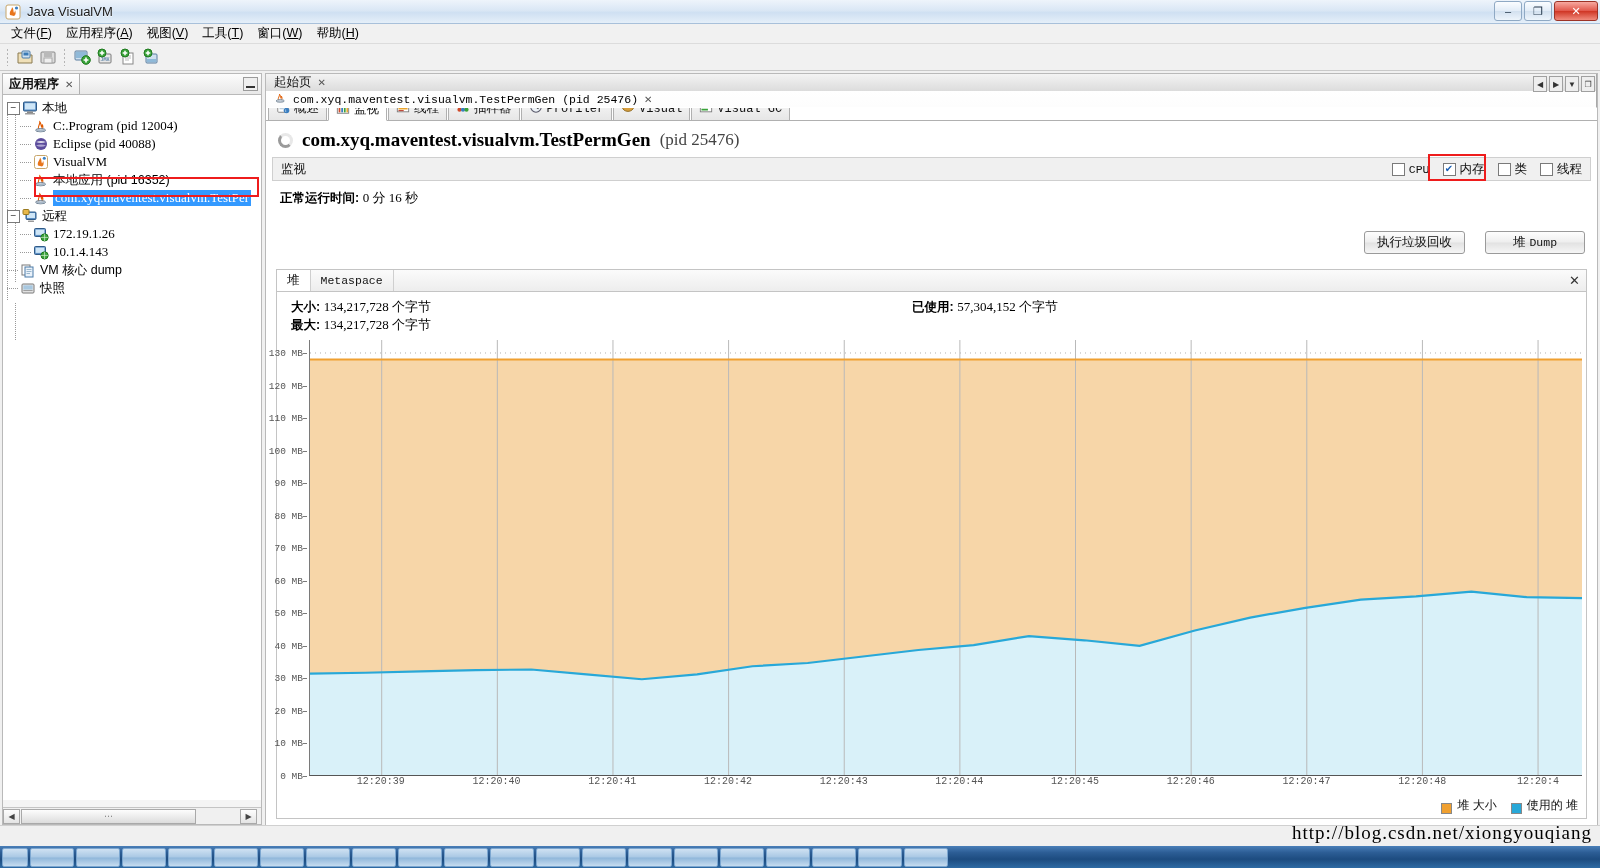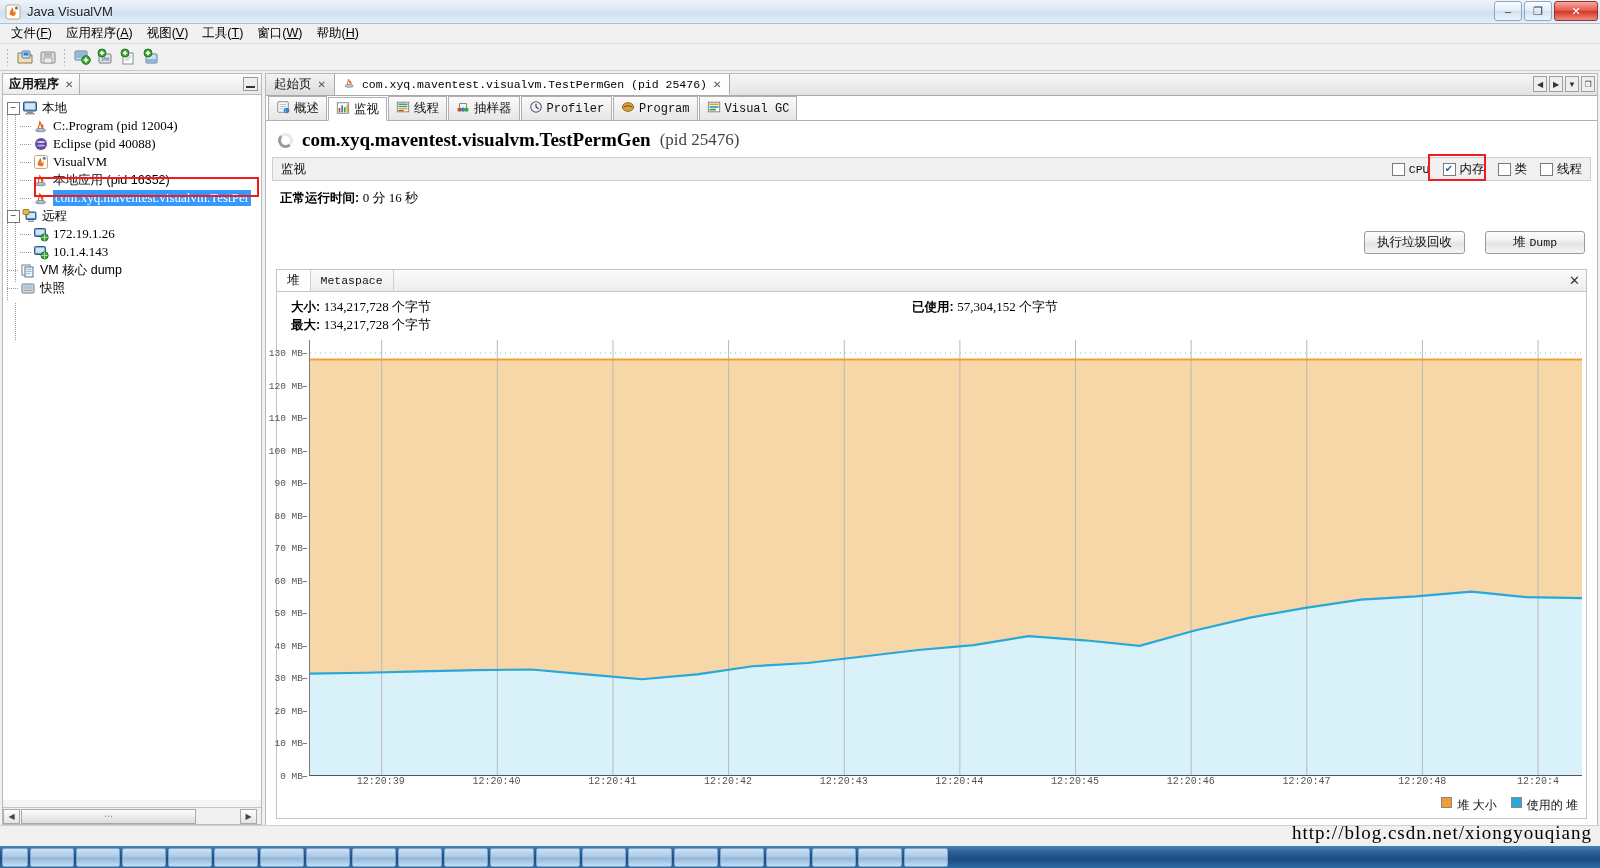--- a/index.html
+++ b/index.html
@@ -153,20 +153,21 @@
 
   
   .mainpanel {
     position: absolute; left: 265px; top: 73px; width: 1333px; height: 752px;
     background: #f4f4f4; border: 1px solid #b9b9b9;
   }
   .doc-tabbar {
     height: 22px; background: linear-gradient(180deg,#f7f7f7,#e3e3e3);
     border-bottom: 1px solid #a9a9a9; display: flex; align-items: stretch;
     position: relative;
+    flex-direction: column;
   }
   .doc-tab {
     display:flex; align-items:center; gap:6px; padding: 0 8px;
     border-right: 1px solid #a9a9a9; font-size: 12.5px; color:#111;
     background: linear-gradient(180deg,#f3f3f3,#dcdcdc);
   }
   .doc-tab.active {
     background: linear-gradient(180deg,#ffffff,#fdfdfd);
     color:#000; border-bottom: 1px solid #fff;
   }
@@ -278,21 +279,21 @@
   .ytickmark { position:absolute; right: 0; width: 4px; height:1px; background:#7a7a7a; }
   .xlabels { position:absolute; left: 32px; right: 4px; bottom: 26px; height: 16px; }
   .xtick {
     position:absolute; transform: translateX(-50%);
     font-family: "Liberation Mono", monospace; font-size: 10px; color:#555;
     white-space: nowrap;
   }
   .legend {
     position:absolute; right: 8px; bottom: 4px; display:flex; gap: 14px; align-items:center;
   }
-  .lgitem { display:flex; align-items:flex-start; gap: 5px; font-size: 12px; color:#111; }
+  .lgitem { display:flex; align-items:flex-end; gap: 5px; font-size: 12px; color:#111; }
   .swatch { width: 11px; height: 11px; border: 1px solid #888; }
 
   
   .bottombar {
     position:absolute; left: 0; bottom: 22px; width: 1600px; height: 21px;
     background: #f0f0f0; border-top: 1px solid #d0d0d0;
   }
   .watermark {
     position:absolute; right: 8px; bottom: 24px;
     font-family: "Liberation Serif", serif; font-size: 19px; color: #000000;
@@ -650,21 +651,21 @@
         </span>
         <span class="mono">Profiler</span>
       </div>
       <div class="subtab">
         <span>
           <svg width="14" height="14" viewBox="0 0 16 16">
             <ellipse cx="8" cy="8" rx="6.4" ry="5" fill="#d8a040" stroke="#8a6418"></ellipse>
             <path d="M3 8 q5 -3.2 10 0" fill="none" stroke="#6a4a12" stroke-width="1.1"></path>
           </svg>
         </span>
-        <span class="mono">Program</span>
+        <span class="mono">Visual</span>
       </div>
       <div class="subtab">
         <span>
           <svg width="14" height="14" viewBox="0 0 16 16">
             <rect x="1.5" y="2.5" width="13" height="11" fill="#fff" stroke="#7a7a7a"></rect>
             <rect x="2.8" y="4" width="10.4" height="2" fill="#e8a020"></rect>
             <rect x="2.8" y="7" width="10.4" height="2" fill="#3a9ad0"></rect>
             <rect x="2.8" y="10" width="7.4" height="2" fill="#3aa33a"></rect>
           </svg>
         </span>

